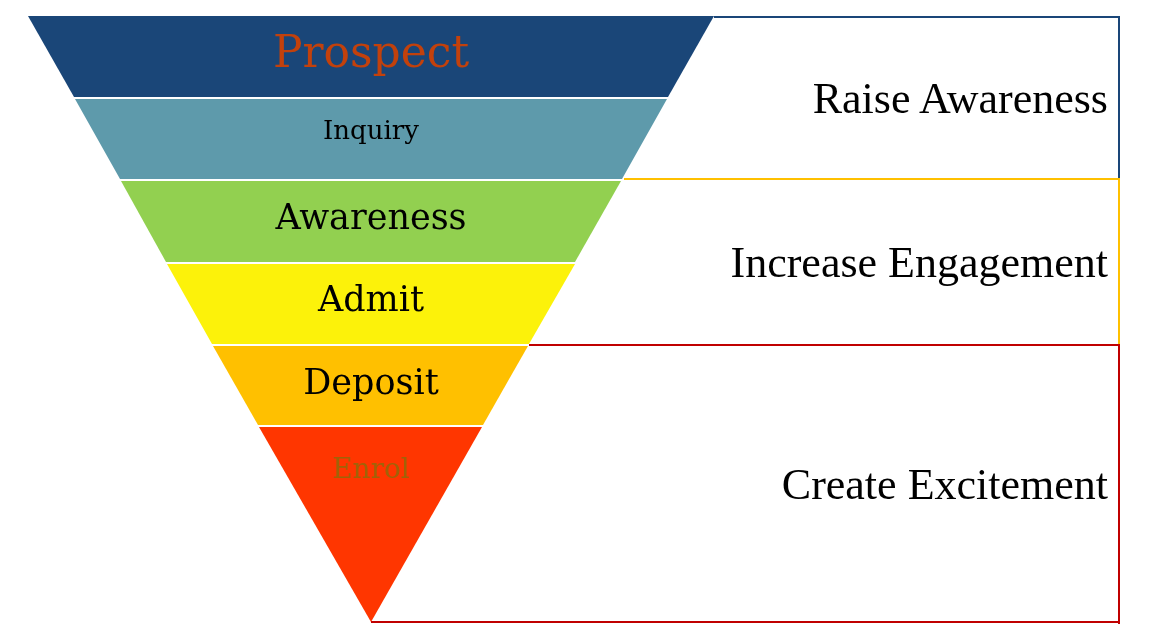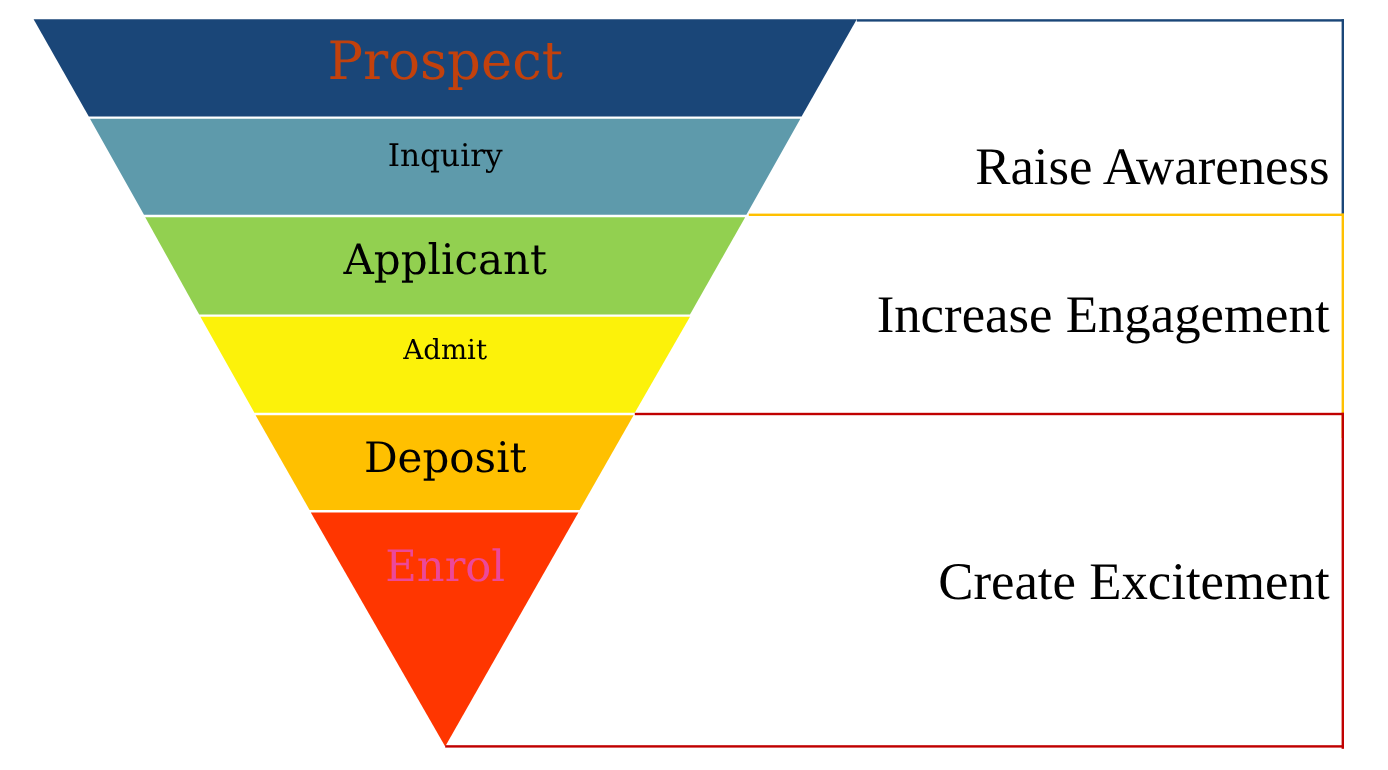--- a/index.html
+++ b/index.html
@@ -18,28 +18,28 @@
 <svg id="funnel" width="1157" height="642">
   <polygon points="28,16 714,16 668,97 74,97" fill="#1a4678"></polygon>
   <polygon points="75,99 667,99 622,179 120,179" fill="#5e9aab"></polygon>
   <polygon points="121,181 621,181 575,262 166,262" fill="#92d050"></polygon>
   <polygon points="167,264 575,264 529,344 212,344" fill="#fcf20a"></polygon>
   <polygon points="213,346 528,346 483,425 258,425" fill="#ffc000"></polygon>
   <polygon points="259,427 482,427 371,622" fill="#ff3600"></polygon>
 </svg>
 
 <div class="phase-box" style="left:714px; top:16px; width:406px; height:164px; border-top:2px solid #1a4678; border-right:2px solid #1a4678;">
-  <span class="phase-label" style="top:55px; right:10px;margin-top:40px;">Raise Awareness</span>
+  <span class="phase-label" style="top:55px; right:10px;">Raise Awareness</span>
 </div>
 <div class="phase-box" style="left:624px; top:178px; width:496px; height:187px; border-top:2px solid #ffc000; border-right:2px solid #ffc000;">
   <span class="phase-label" style="top:57px; right:10px;">Increase Engagement</span>
 </div>
 <div class="phase-box" style="left:529px; top:344px; width:591px; height:280px; border-top:2px solid #c00000; border-right:2px solid #c00000;">
   <span class="phase-label" style="top:113px; right:10px;text-align:right;">Create Excitement</span>
 </div>
 <div style="position:absolute; left:371px; top:621px; width:749px; height:2px; background:#c00000;"></div>
 
 <div class="stage-label" style="left:171px; width:400px; top:26px; font-size:44px; color:#c2410c;">Prospect</div>
 <div class="stage-label" style="left:171px; width:400px; top:115px; font-size:26px; color:#000000;">Inquiry</div>
-<div class="stage-label" style="left:171px; width:400px; top:197px; font-size:35px; color:#000000;">Applicant</div>
-<div class="stage-label" style="left:171px; width:400px; top:279px; font-size:23px; color:#000000;">Admit</div>
+<div class="stage-label" style="left:171px; width:400px; top:197px; font-size:35px; color:#000000;">Awareness</div>
+<div class="stage-label" style="left:171px; width:400px; top:279px; font-size:35px; color:#000000;">Admit</div>
 <div class="stage-label" style="left:171px; width:400px; top:362px; font-size:35px; color:#000000;text-align:center;">Deposit</div>
-<div class="stage-label" style="left:171px; width:400px; top:452px; font-size:36px; color:#ec4899;">Enrol</div>
+<div class="stage-label" style="left:171px; width:400px; top:452px; font-size:28px; color:#a16207;">Enrol</div>
 
 </body></html>

